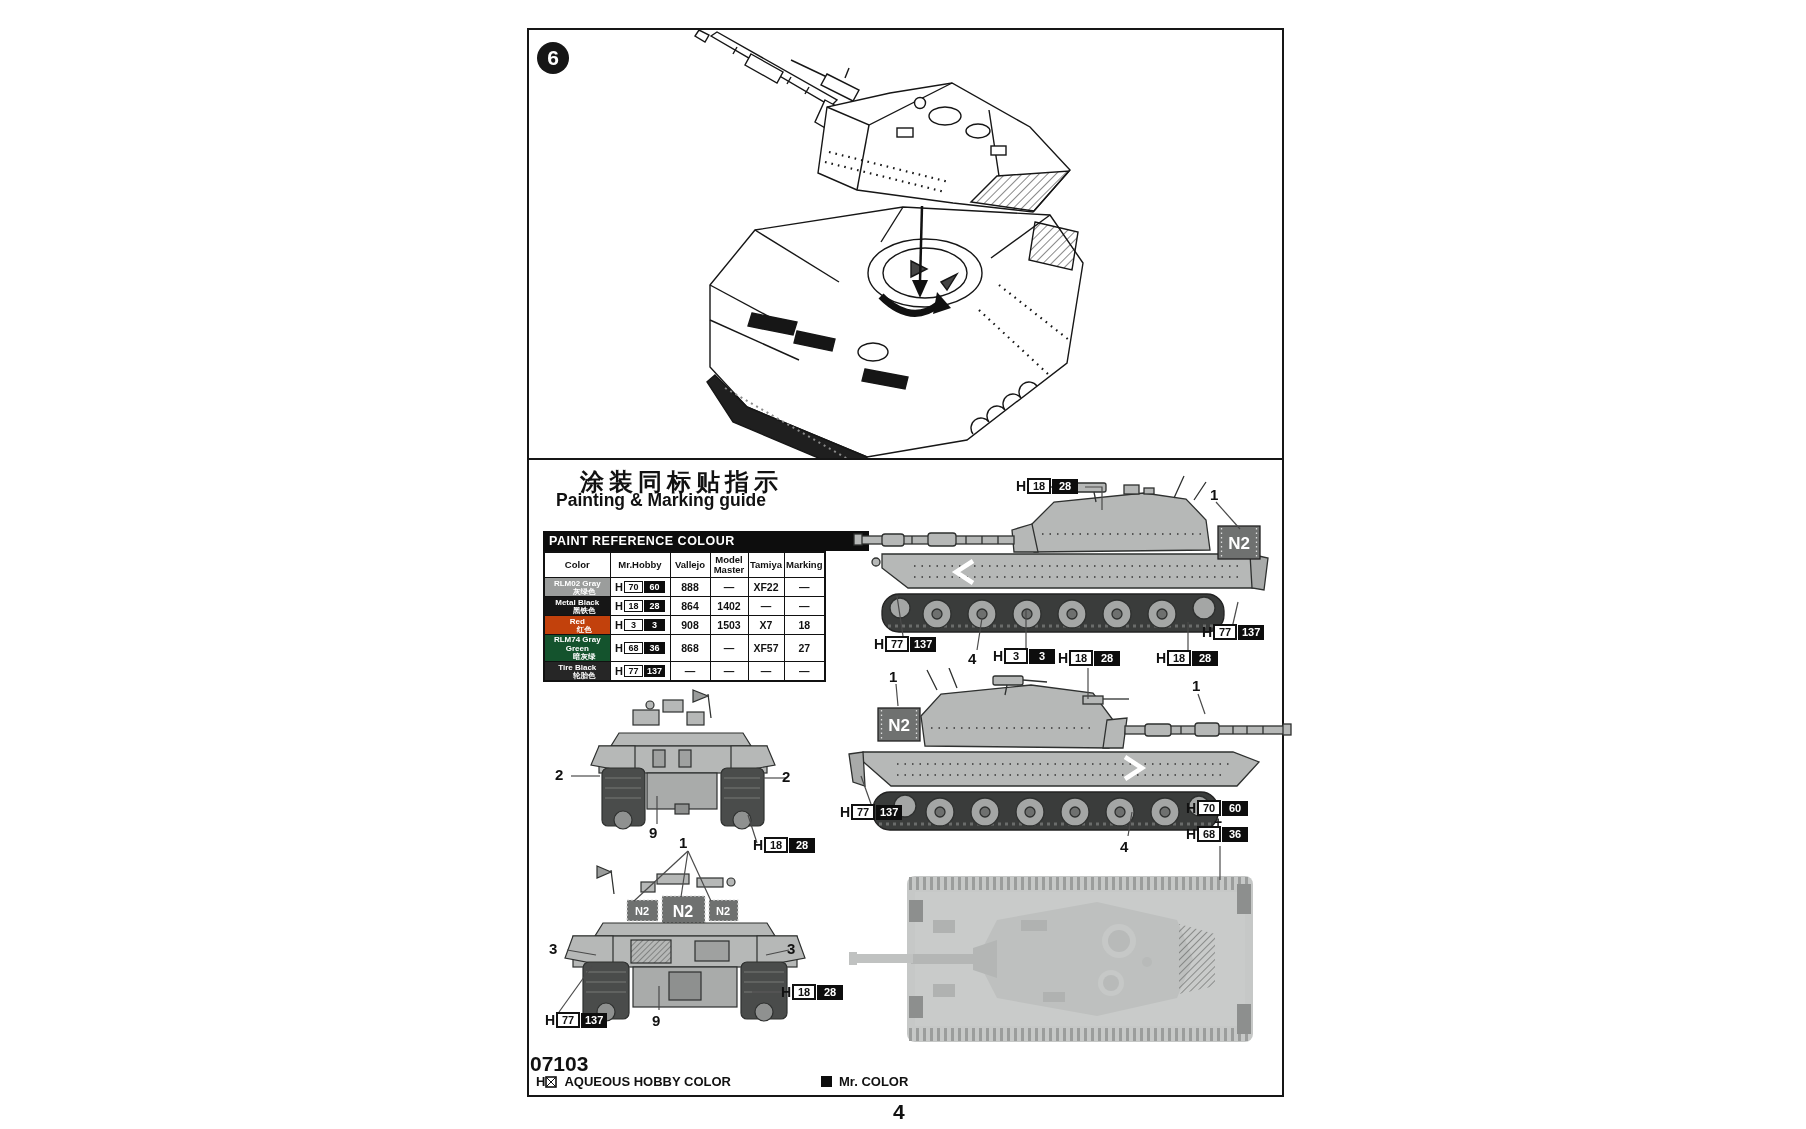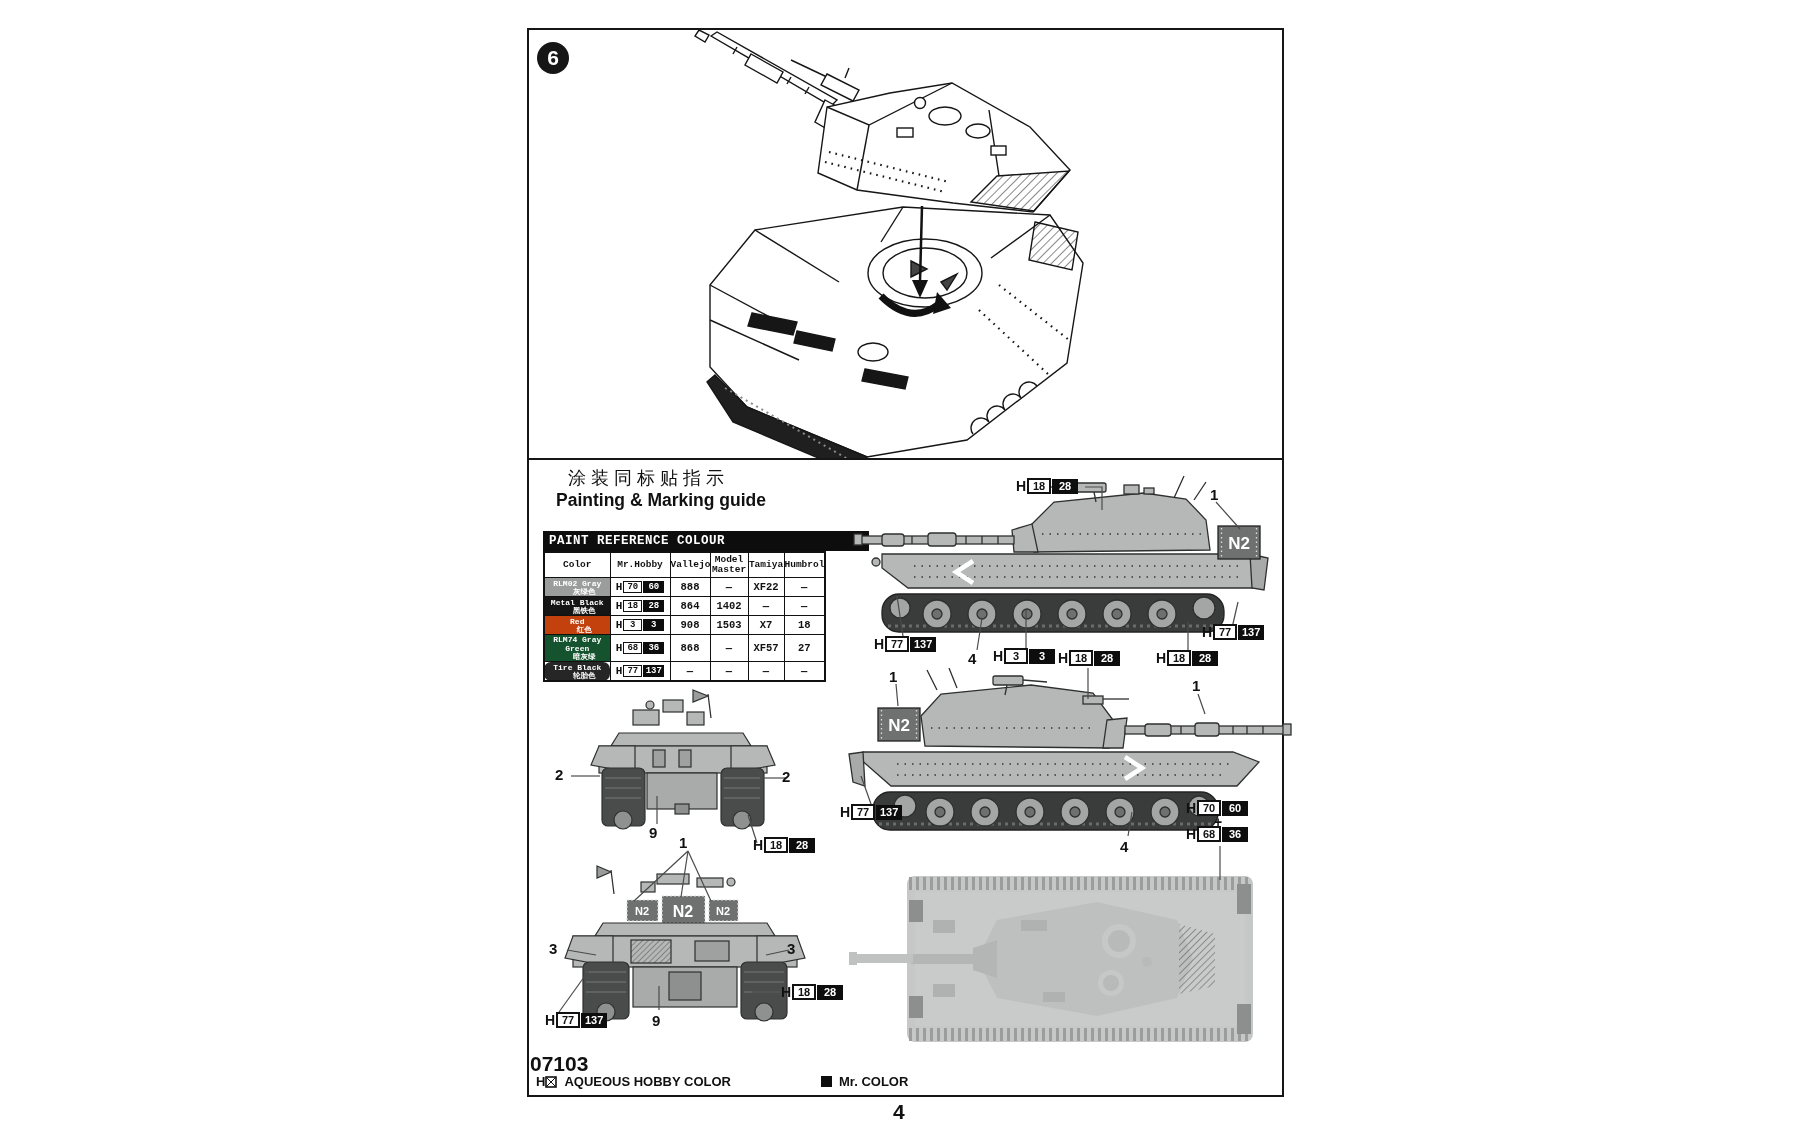--- a/index.html
+++ b/index.html
@@ -4,24 +4,24 @@
 <style>
   html,body{margin:0;padding:0;background:#ffffff;}
   .page{position:relative;width:1806px;height:1129px;background:#ffffff;overflow:hidden;
         font-family:"Liberation Sans",sans-serif;color:#111;}
   .panel{position:absolute;border:2px solid #161616;background:#fff;box-sizing:border-box;}
   #panel1{left:527px;top:28px;width:757px;height:432px;}
   #panel2{left:527px;top:458px;width:757px;height:639px;}
   .step-badge{position:absolute;left:537px;top:42px;width:32px;height:32px;border-radius:50%;
         background:#161616;color:#fff;font-weight:bold;font-size:21px;display:flex;
         align-items:center;justify-content:center;}
-  .title-cn{position:absolute;left:568px;top:466px;font-size:18px;font-weight:normal;letter-spacing:5px;}
+  .title-cn{position:absolute;left:580px;top:466px;font-size:24px;font-weight:bold;letter-spacing:5px;}
   .title-en{position:absolute;left:556px;top:490px;font-size:17.5px;font-weight:bold;}
   
-  .pt-wrap{position:absolute;left:543px;top:531px;width:326px;font-family:Liberation Mono, monospace;}
+  .pt-wrap{position:absolute;left:543px;top:531px;width:326px;}
   .pt-title{background:#0d0d0d;color:#fff;font-size:12.5px;font-weight:bold;height:20px;
         line-height:20px;padding-left:6px;letter-spacing:0.5px;box-sizing:border-box;}
   table.pt{border-collapse:collapse;width:281px;table-layout:fixed;border:2px solid #111;}
   table.pt th{font-size:9.5px;font-weight:bold;border:1.5px solid #111;height:24px;padding:0;line-height:10px;text-align:center;}
   table.pt td{font-size:10.5px;font-weight:bold;text-align:center;border:1.5px solid #111;height:18px;padding:0;}
   td.cname{line-height:8px;}
   td.cname .nm{font-size:8px;font-weight:bold;display:block;line-height:9px;}
   td.cname .cn{font-size:7.5px;display:block;line-height:8px;margin-left:14px;}
   
   .chip{position:absolute;display:flex;align-items:center;gap:1px;height:16px;z-index:6;}
@@ -133,21 +133,21 @@
           <col style="width:36px">
           <col style="width:41px">
         </colgroup>
       <tbody>
           <tr>
         <th>Color</th>
         <th>Mr.Hobby</th>
         <th>Vallejo</th>
         <th>Model Master</th>
         <th>Tamiya</th>
-        <th>Humbrol</th>
+        <th>Marking</th>
       </tr>
       <tr>
         <td class="cname" style="color: rgb(255, 255, 255); background-color: rgb(155, 157, 156);">
           <span class="nm">RLM02 Gray</span>
           <span class="cn">灰绿色</span>
             </td>
         <td><span class="chip sm">
                 <span class="ch">H</span>
                 <span class="caq">70</span>
                 <span class="cmr">60</span>
@@ -196,21 +196,21 @@
                 <span class="ch">H</span>
                 <span class="caq">68</span>
                 <span class="cmr">36</span>
               </span></td>
         <td>868</td>
         <td>—</td>
         <td>XF57</td>
         <td>27</td>
       </tr>
       <tr>
-        <td class="cname" style="color: rgb(255, 255, 255); background-color: rgb(38, 38, 38); border-radius: 7px;">
+        <td class="cname" style="color: rgb(255, 255, 255); background-color: rgb(38, 38, 38);">
           <span class="nm">Tire Black</span>
           <span class="cn">轮胎色</span>
             </td>
         <td><span class="chip sm">
                 <span class="ch">H</span>
                 <span class="caq">77</span>
                 <span class="cmr">137</span>
               </span></td>
         <td>—</td>
         <td>—</td>

